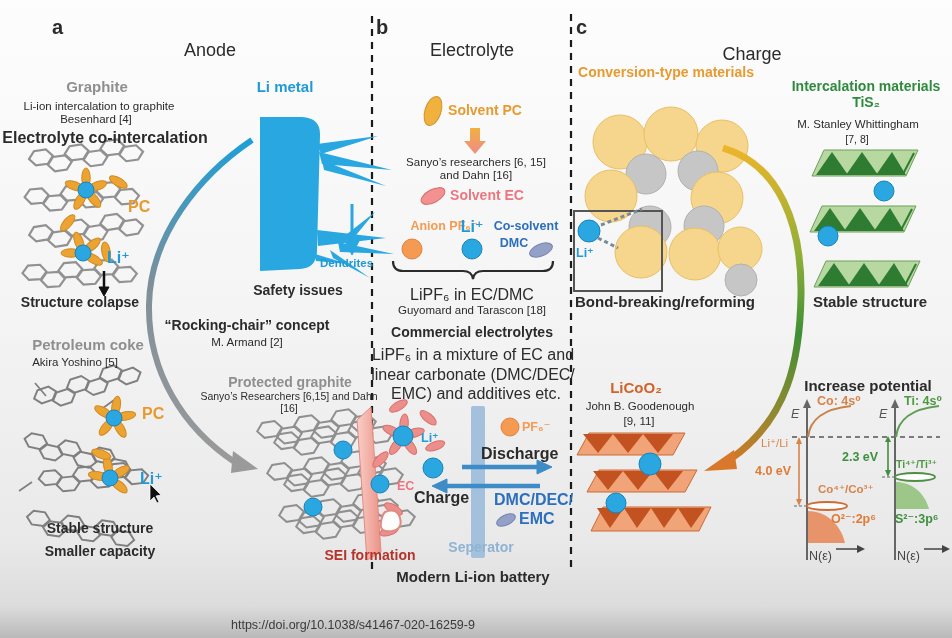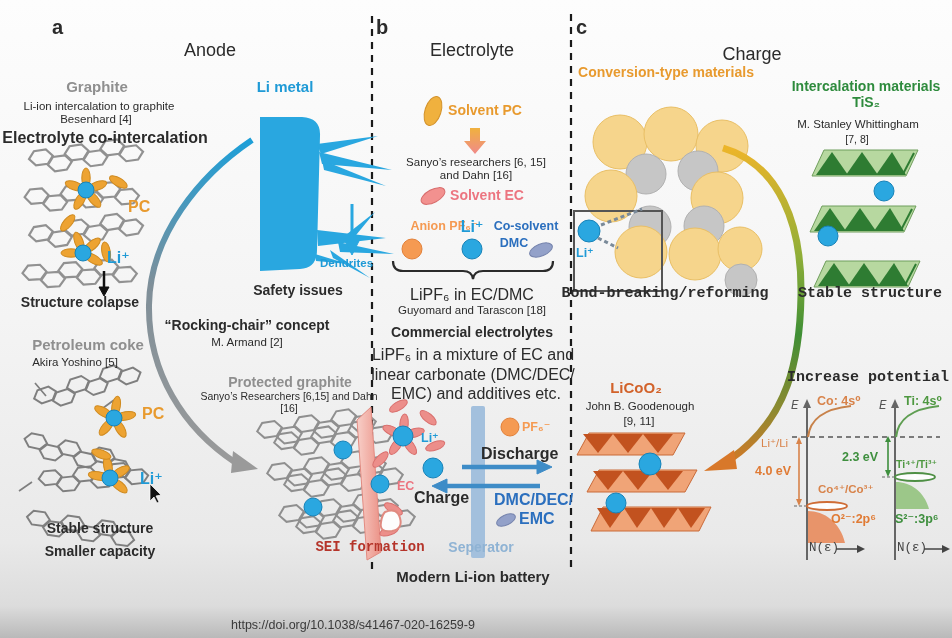--- a/index.html
+++ b/index.html
@@ -4,21 +4,21 @@
 <style>
   html,body{margin:0;padding:0;background:#ffffff;}
   .frame{position:relative;width:952px;height:638px;overflow:hidden;
     background:linear-gradient(180deg,#fdfdfd 0%,#f4f4f4 50%,#e9e9e9 85%,#dcdcdc 95%,#b9b9b9 100%);
     font-family:"Liberation Sans","DejaVu Sans",sans-serif;}
   svg.art{position:absolute;left:0;top:0;z-index:1;}
   .t{position:absolute;z-index:2;white-space:nowrap;color:#2b2b2b;line-height:1.12;
      font-family:"Liberation Sans","DejaVu Sans",sans-serif;}
   .c{transform:translateX(-50%);}
   .b{font-weight:bold;}
-  .serif{font-family:Liberation Mono, monospace;}
+  .serif{font-family:Liberation Sans, sans-serif;margin-top:8px;}
   .it{font-style:italic;}
   .s10{font-size:10.5px}.s11{font-size:11.5px}.s12{font-size:12.5px}
   .s13{font-size:16px}.s14{font-size:14px}.s15{font-size:15px}
   .s16{font-size:18px}.s20{font-size:20px}
   .gray{color:#8f8f8f}.blue{color:#1f9ad6}.orange{color:#e89a2e}.lorange{color:#f59a52}
   .pink{color:#ec7580}.green{color:#2e8b3d}.dorange{color:#d2622a}.red{color:#b5342a}
   .royal{color:#2b6fbe}.lblue{color:#8fb3d4}.dgray{color:#3a3a3a}
   .co{color:#d8834a}.ti{color:#4e9840}.evo{color:#e07b35}.evg{color:#3e8f3e}
 </style>
 </head>

